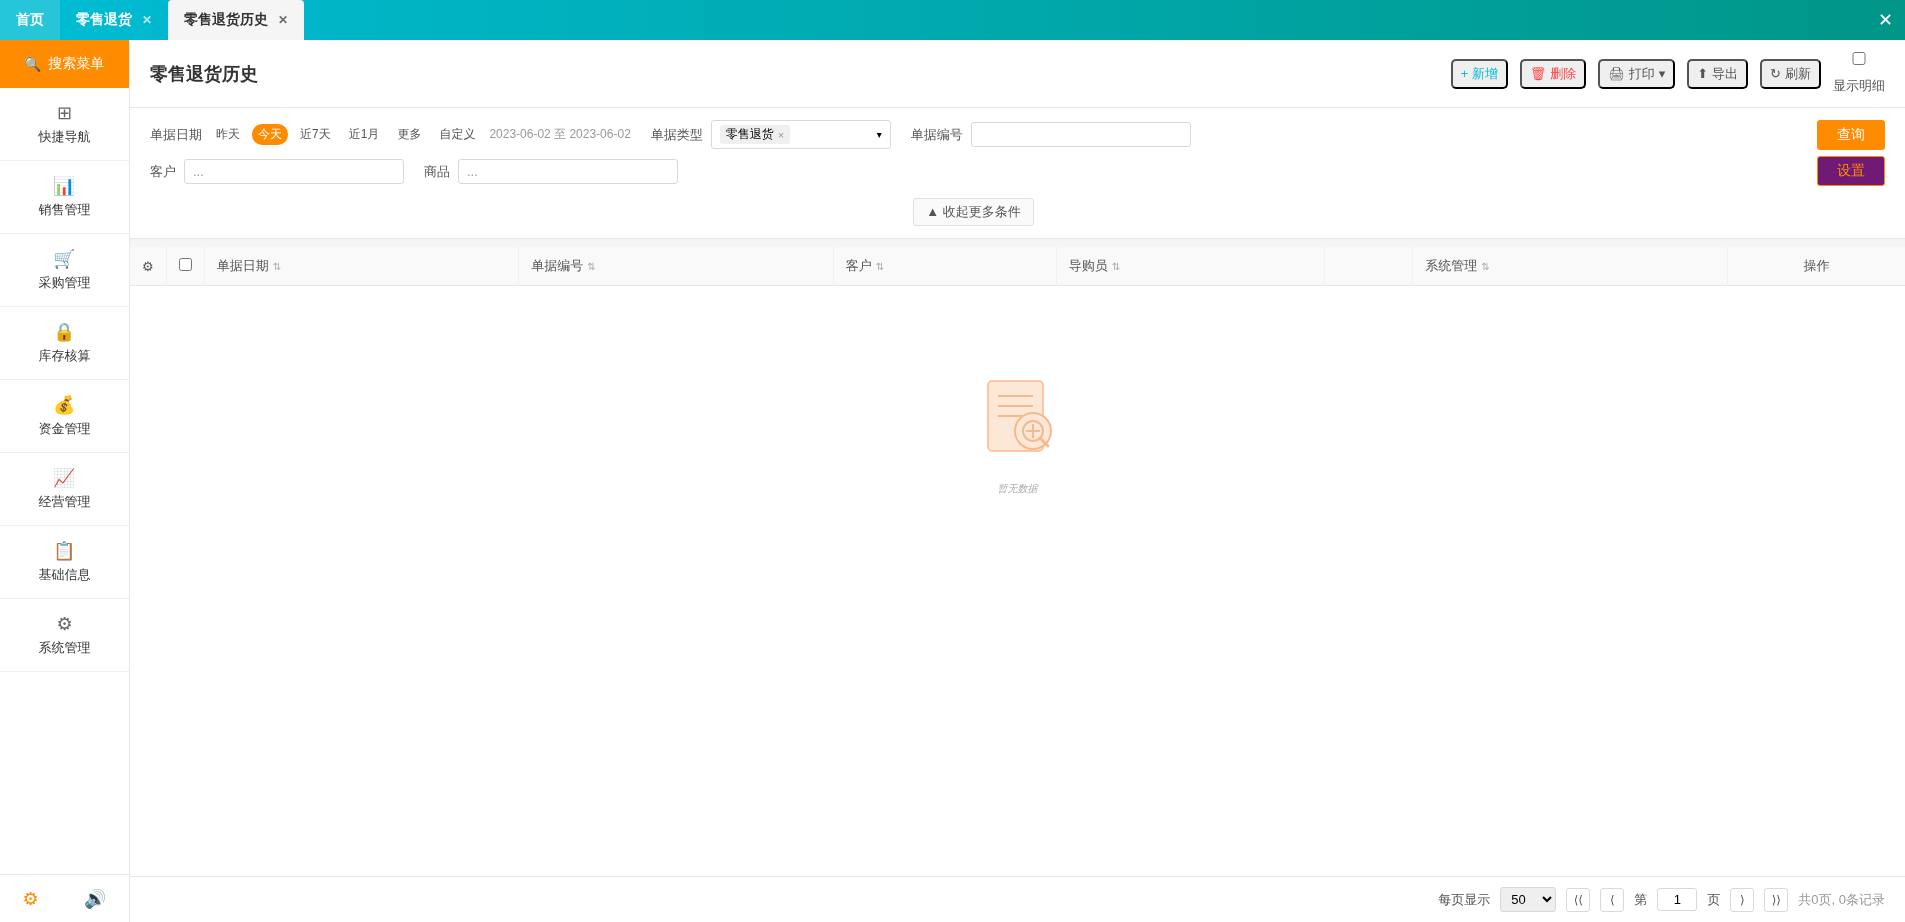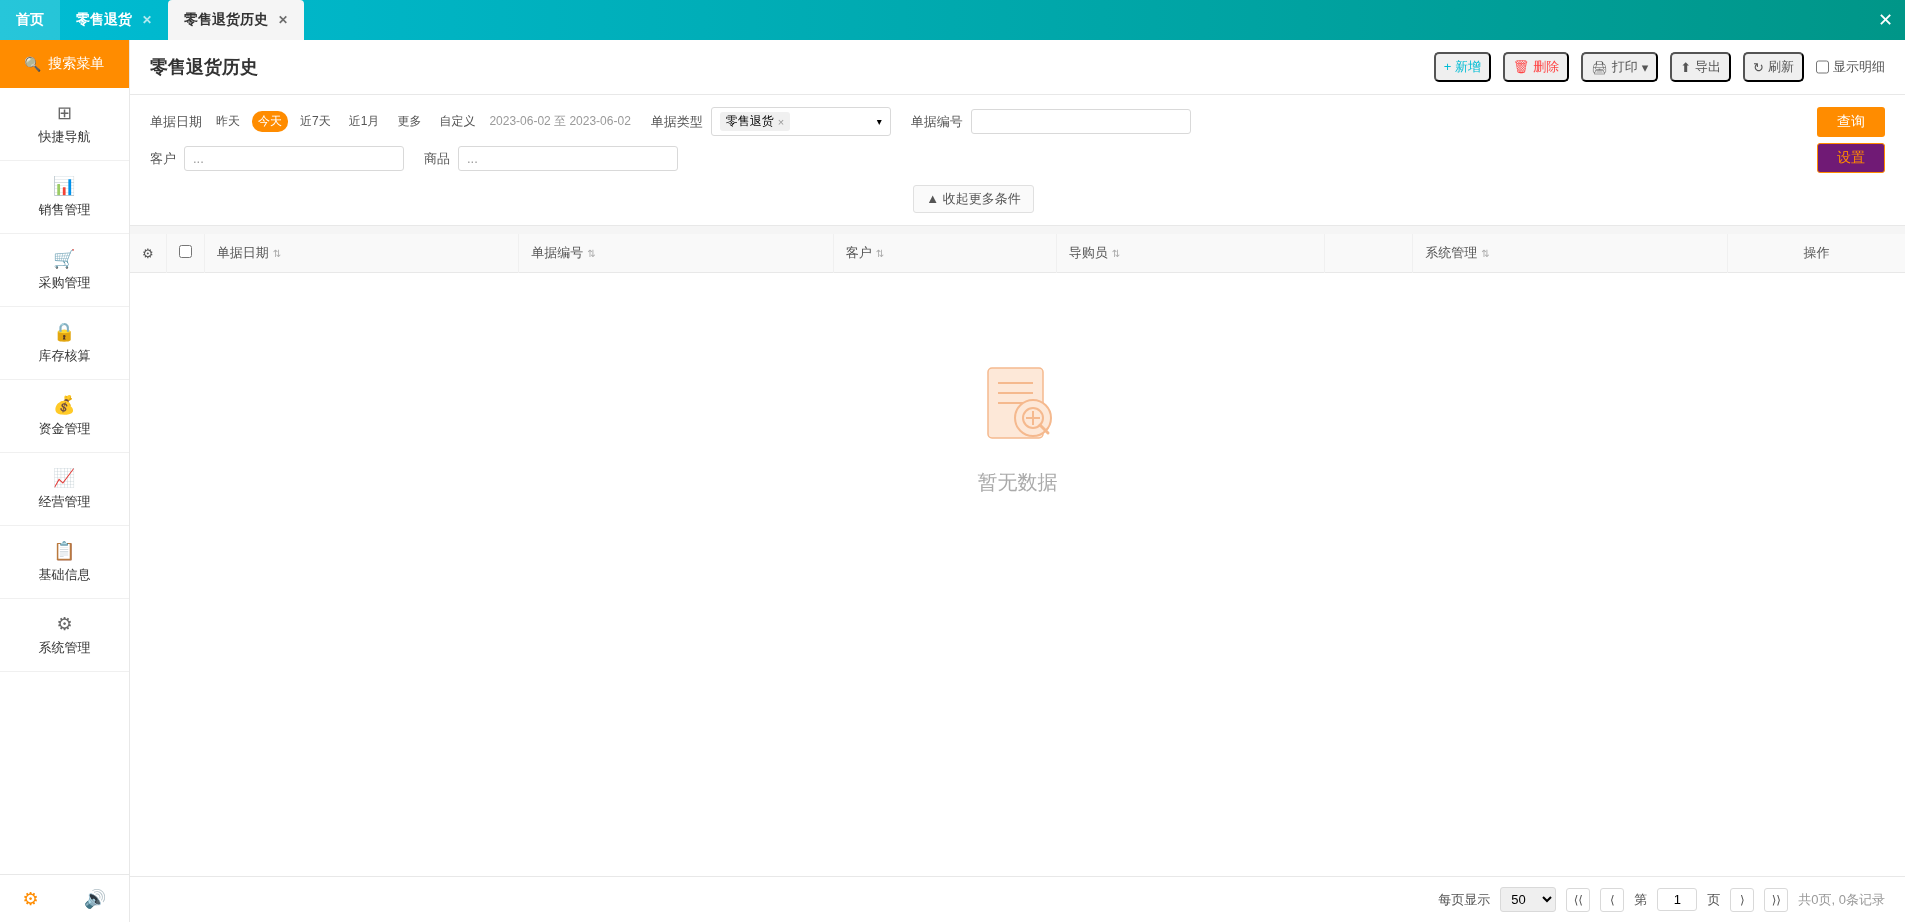--- a/index.html
+++ b/index.html
@@ -153,24 +153,25 @@
       font-size: 13px;
       color: #555;
       cursor: pointer;
       padding: 4px 8px;
       border-radius: 5px;
     }
     .btn-add { color: #00bcd4; }
     .btn-delete { color: #f44; }
     .checkbox-label {
       display: flex;
-      gap: 4px;
-      font-size: 13px;
-      color: #555;
-      cursor: pointer;
+      gap: 12px;
+      font-size: 13px;
+      color: #555;
+      cursor: pointer;
+      flex-direction: column;
     }
 
     
     .filter-area {
       background: #fff;
       padding: 12px 20px;
       border-bottom: 1px solid #e8e8e8;
       flex-shrink: 0;
     }
     .filter-row {
@@ -334,22 +335,23 @@
       align-items: center;
       justify-content: center;
       padding: 80px 0;
     }
     .empty-icon {
       width: 100px;
       height: 100px;
       margin-bottom: 16px;
     }
     .empty-text {
-      font-size: 20px;
+      font-size: 10px;
       color: #aaa;
+      font-style: italic;
     }
 
     
     .pagination-bar {
       background: #fff;
       border-top: 1px solid #e8e8e8;
       padding: 10px 20px;
       display: flex;
       align-items: center;
       justify-content: flex-end;

